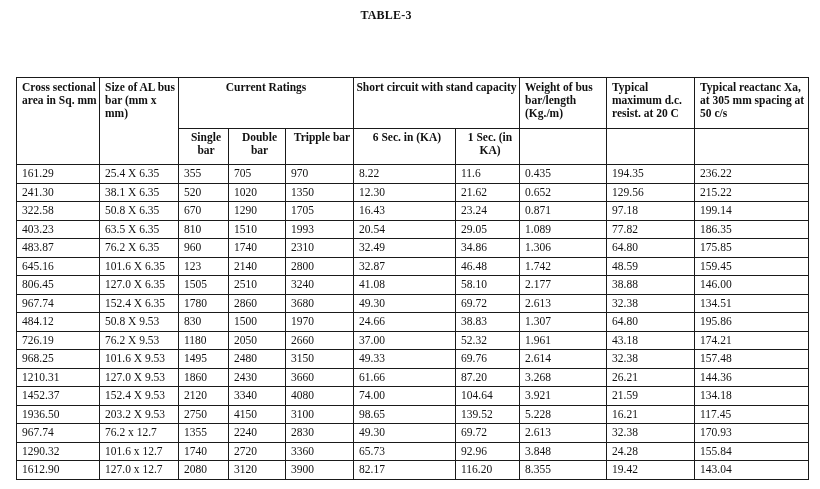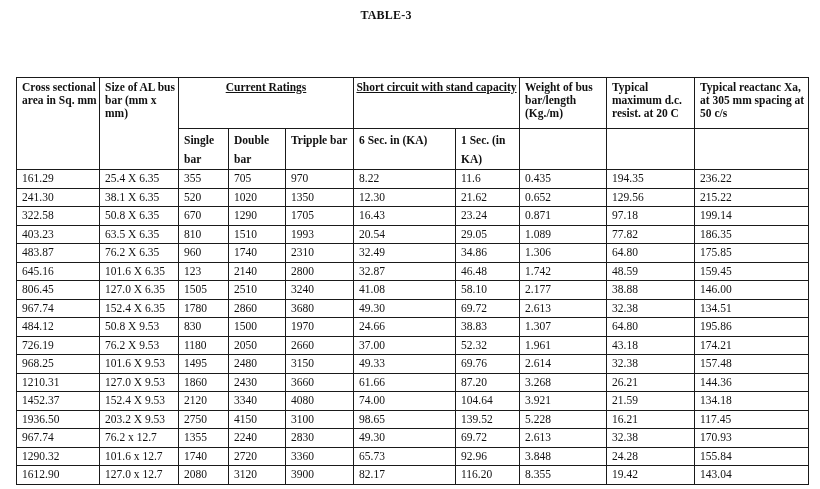--- a/index.html
+++ b/index.html
@@ -5,23 +5,23 @@
   html, body { margin: 0; padding: 0; background: #ffffff; }
   body { width: 820px; height: 489px; overflow: hidden; position: relative;
          font-family: "Liberation Serif", serif; color: #111; }
   .title { position: absolute; top: 8px; left: 0; width: 772px; text-align: center;
            font-weight: bold; font-size: 12px; letter-spacing: 0.2px; }
   table { position: absolute; left: 16px; top: 38px; border-collapse: collapse;
           table-layout: fixed; width: 792px; margin-top: 39px; }
   td, th { border: 1px solid #1a1a1a; font-size: 11.5px; line-height: 13px;
            padding: 0 0 0 5px; vertical-align: middle; text-align: left; }
   th { font-weight: bold; vertical-align: top; padding-top: 3px; }
-  th.center { text-align: center; padding-left: 0; text-decoration: underline; }
+  th.center { text-align: center; padding-left: 0; }
   .h1 th { height: 47px; }
-  .h2 th { height: 33px; padding-top: 2px; line-height: 19px; }
+  .h2 th { height: 33px; padding-top: 2px; line-height: 13px; text-align: center; }
   tbody td { height: 17.5px; white-space: nowrap; }
 </style>
 </head>
 <body>
 
 <div class="title">TABLE-3</div>
 
 <table>
   <colgroup>
     <col style="width:83px">

